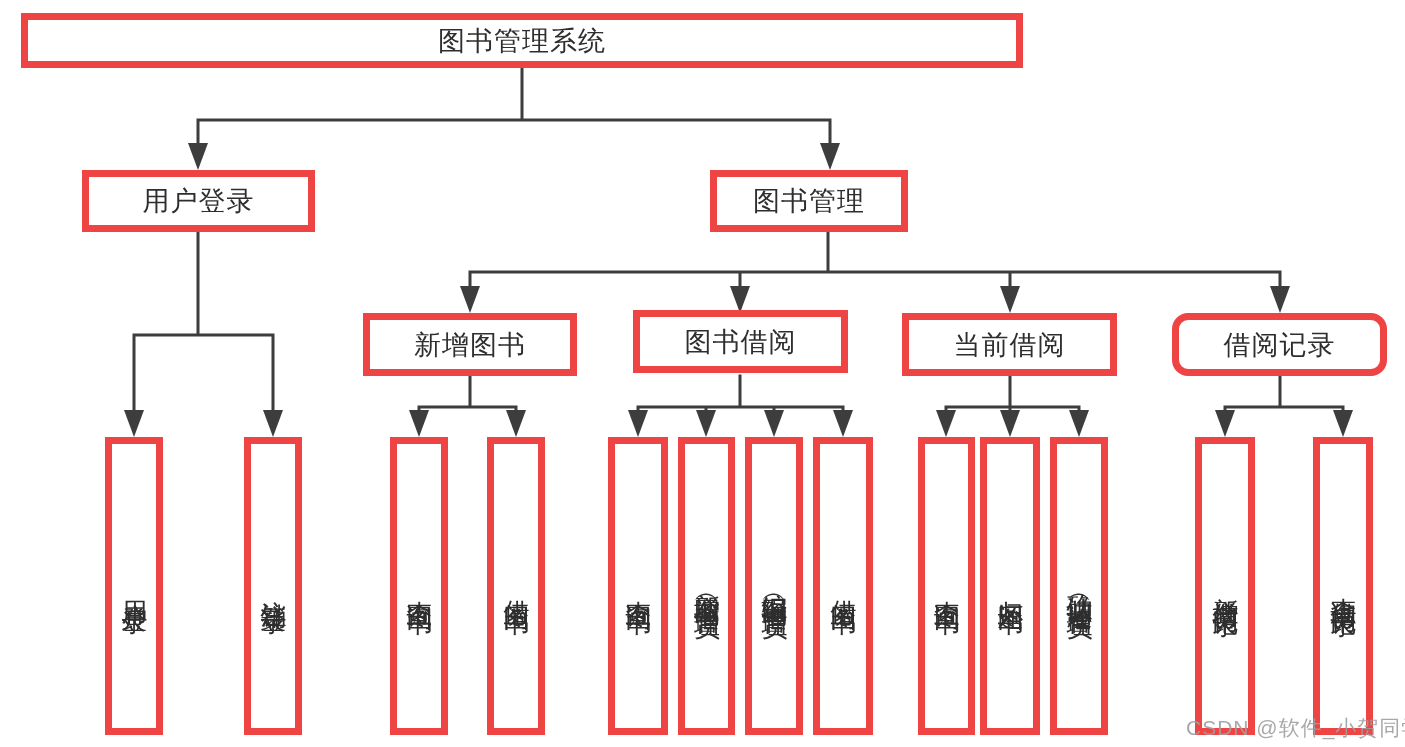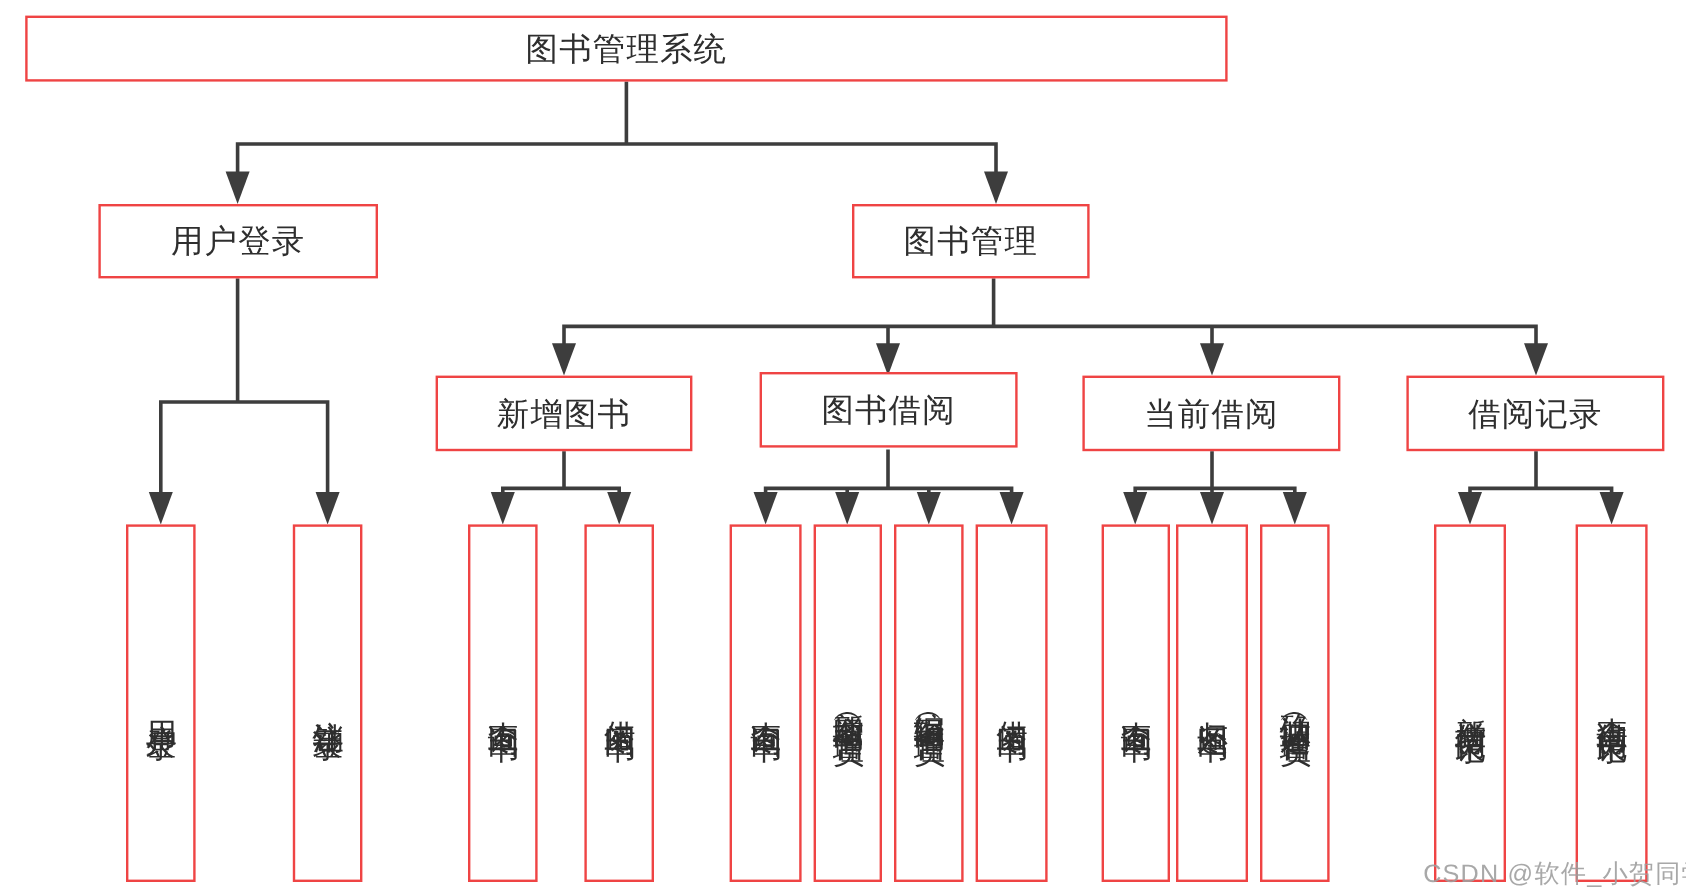--- a/index.html
+++ b/index.html
@@ -14,21 +14,21 @@
   }
   svg.connectors {
     position: absolute;
     left: 0; top: 0;
     width: 1405px; height: 747px;
     z-index: 1;
   }
   .box {
     position: absolute;
     box-sizing: border-box;
-    border: 2px solid #ef4444;
+    border: 7px solid #ef4444;
     background: #ffffff;
     display: flex;
     align-items: center;
     justify-content: center;
     z-index: 2;
   }
   .h-label { font-size: 27px; letter-spacing: 1px; white-space: nowrap; }
   .leaf .v-label {
     writing-mode: vertical-rl;
     text-orientation: mixed;
@@ -106,21 +106,21 @@
 
   <div class="box" style="left:363px; top:313px; width:214px; height:63px;">
     <span class="h-label">新增图书</span>
   </div>
   <div class="box" style="left:633px; top:310px; width:215px; height:63px;">
     <span class="h-label">图书借阅</span>
   </div>
   <div class="box" style="left:902px; top:313px; width:215px; height:63px;">
     <span class="h-label">当前借阅</span>
   </div>
-  <div class="box" style="left:1172px; top:313px; width:215px; height:63px;">
+  <div class="box" style="left:1172px; top:313px; width:215px; height:63px;border-radius:16px;">
     <span class="h-label">借阅记录</span>
   </div>
 
   <div class="box leaf" style="left:105px; top:437px; width:58px; height:298px;">
     <span class="v-label">用户登录</span>
   </div>
   <div class="box leaf" style="left:244px; top:437px; width:58px; height:298px;">
     <span class="v-label">注销登录</span>
   </div>
   <div class="box leaf" style="left:390px; top:437px; width:58px; height:298px;">

